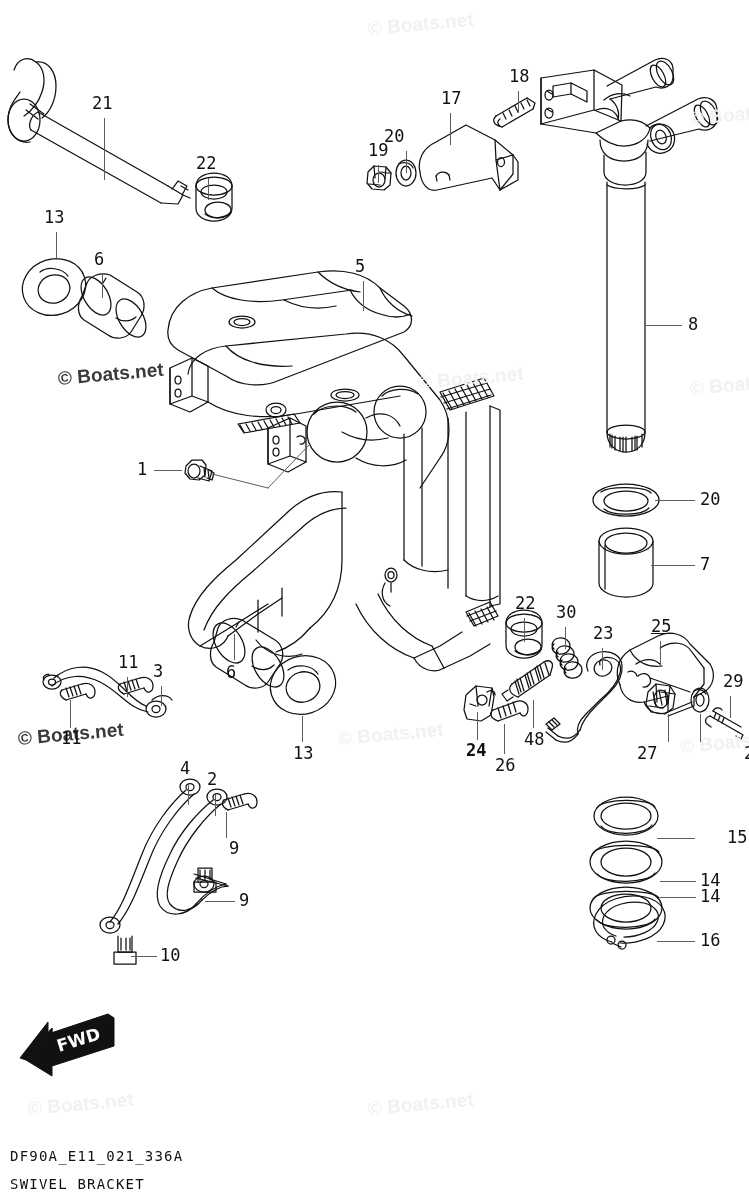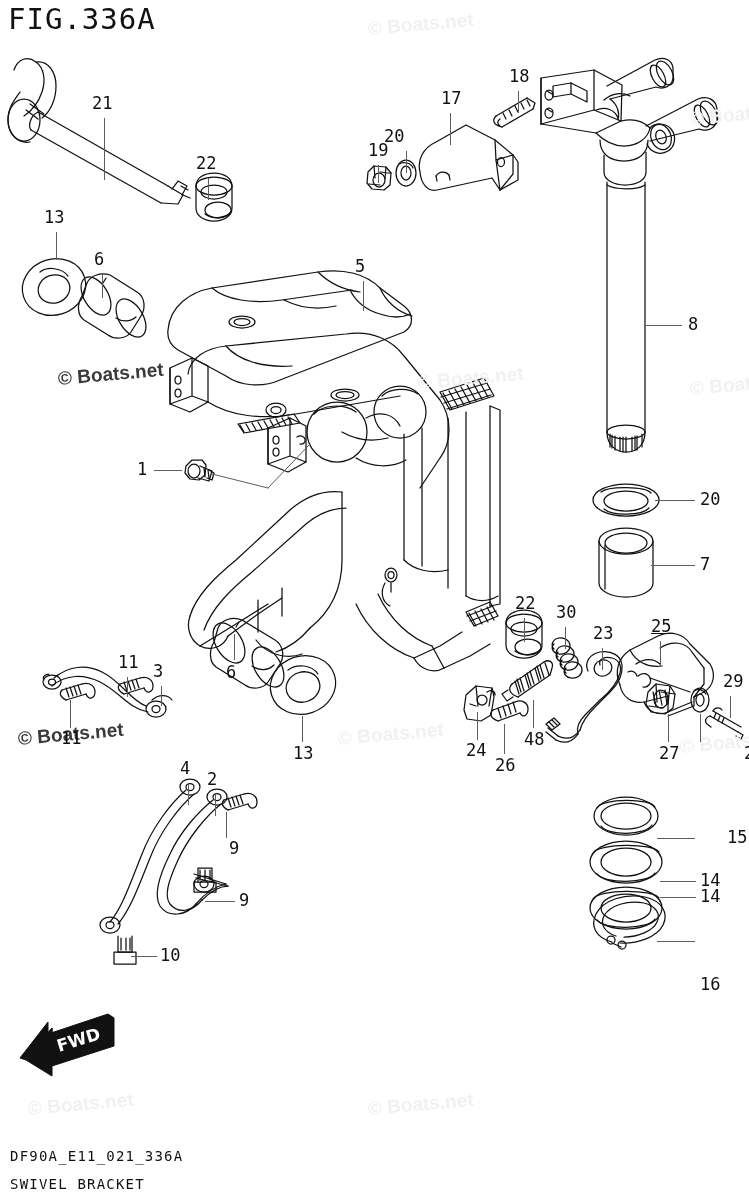--- a/index.html
+++ b/index.html
@@ -32,21 +32,20 @@
   svg.art{position:absolute;left:0;top:0;width:749px;height:1200px;overflow:visible;}
   svg.art *{vector-effect:non-scaling-stroke;}
 
   .fwd{position:absolute;}
 </style>
 </head>
 <body>
 
 <div id="page">
 
-  <div class="fig-title">FIG.336A</div>
 
   <svg class="art" viewBox="0 0 749 1200" xmlns="http://www.w3.org/2000/svg" fill="none" stroke="#111" stroke-width="1.25" stroke-linecap="round" stroke-linejoin="round">
 
     <g>
       <path d="M14,70 C18,58 28,56 36,62 C44,68 46,80 42,92 C38,104 30,112 24,116"></path>
       <path d="M36,62 C48,60 56,72 56,86 C56,100 50,112 42,118"></path>
       <path d="M20,92 C14,100 8,108 8,120 C8,134 18,144 30,142"></path>
       <ellipse cx="24" cy="120" rx="16" ry="21"></ellipse>
       <path d="M30,104 l14,10"></path>
       <path d="M26,110 l12,9"></path>
@@ -532,27 +531,27 @@
       <div class="cn" style="left: 515px; top: 595px;">22</div>
       <div class="lead v" style="left: 524px; top: 618px; height: 24px;"></div>
       <div class="cn" style="left: 556px; top: 604px;">30</div>
       <div class="lead v" style="left: 565px; top: 627px; height: 22px;"></div>
       <div class="cn" style="left: 593px; top: 625px;">23</div>
       <div class="lead v" style="left: 602px; top: 648px; height: 22px;"></div>
       <div class="cn" style="left: 651px; top: 618px; text-decoration: underline;">25</div>
       <div class="lead v" style="left: 660px; top: 641px; height: 26px;"></div>
       <div class="cn" style="left: 723px; top: 673px;">29</div>
       <div class="lead v" style="left: 730px; top: 696px; height: 22px;"></div>
-      <div class="cn" style="left: 466px; top: 742px;">24</div>
+      <div class="cn" style="left: 466px; top: 742px; font-weight: bold;">24</div>
       <div class="lead v" style="left: 477px; top: 712px; height: 28px;"></div>
       <div class="cn" style="left: 495px; top: 757px;">26</div>
       <div class="lead v" style="left: 504px; top: 724px; height: 30px;"></div>
       <div class="cn" style="left: 524px; top: 731px;">48</div>
       <div class="lead v" style="left: 533px; top: 700px; height: 28px;"></div>
-      <div class="cn" style="left: 659px; top: 745px;">27</div>
+      <div class="cn" style="left: 637px; top: 745px;">27</div>
       <div class="lead v" style="left: 668px; top: 714px; height: 28px;"></div>
       <div class="cn" style="left: 732px; top: 745px; margin-left: 12px;">28</div>
       <div class="lead v" style="left: 700px; top: 714px; height: 28px;"></div>
       <div class="cn" style="left: 118px; top: 654px;">11</div>
       <div class="lead v" style="left: 127px; top: 677px; height: 20px;"></div>
       <div class="cn" style="left: 153px; top: 663px;">3</div>
       <div class="lead v" style="left: 161px; top: 686px; height: 20px;"></div>
       <div class="cn" style="left: 61px; top: 730px;">11</div>
       <div class="lead v" style="left: 70px; top: 700px; height: 28px;"></div>
       <div class="cn" style="left: 180px; top: 760px;">4</div>
@@ -564,21 +563,21 @@
       <div class="cn" style="left: 239px; top: 892px;">9</div>
       <div class="lead h" style="left: 205px; top: 901px; width: 30px;"></div>
       <div class="cn" style="left: 160px; top: 947px;">10</div>
       <div class="lead h" style="left: 131px; top: 956px; width: 26px;"></div>
       <div class="cn" style="left: 700px; top: 829px; margin-left: 27px;">15</div>
       <div class="lead h" style="left: 657px; top: 838px; width: 38px;"></div>
       <div class="cn" style="left: 700px; top: 872px;">14</div>
       <div class="lead h" style="left: 660px; top: 881px; width: 36px;"></div>
       <div class="cn" style="left: 700px; top: 888px;">14</div>
       <div class="lead h" style="left: 660px; top: 897px; width: 36px;"></div>
-      <div class="cn" style="left: 700px; top: 932px; margin-top: 44px;">16</div>
+      <div class="cn" style="left: 700px; top: 932px;">16</div>
       <div class="lead h" style="left: 657px; top: 941px; width: 38px;"></div>
     </div>
 
   <div class="fwd" style="left:18px;top:1008px;width:110px;height:70px;">
     <svg width="110" height="70" viewBox="0 0 110 70" xmlns="http://www.w3.org/2000/svg">
       <polygon points="8,52 34,20 34,32 96,10 96,38 34,58 34,68" fill="#111" stroke="#111" stroke-width="1"></polygon>
       <polygon points="8,52 34,20 34,32 96,10 90,6 30,26 30,14 2,50" fill="#111" stroke="#111" stroke-width="1"></polygon>
       <g fill="#ffffff" stroke="none" font-family="DejaVu Sans, sans-serif" font-size="17" font-weight="bold">
         <text x="41" y="44" transform="rotate(-17 41 44)">FWD</text>
       </g>

